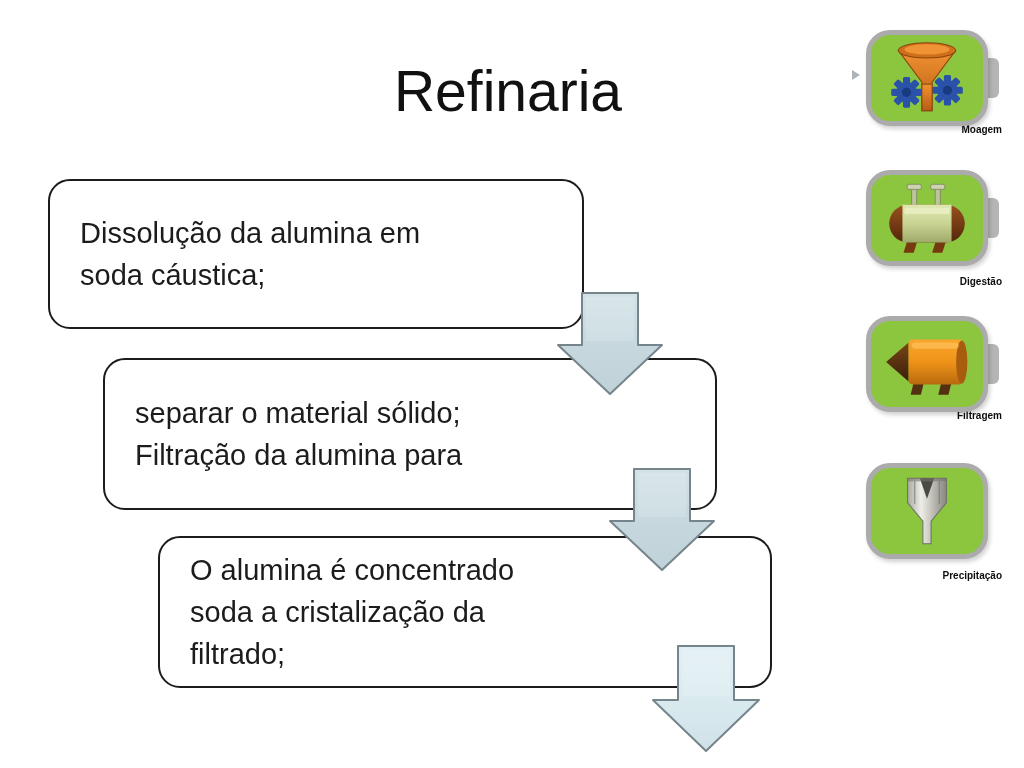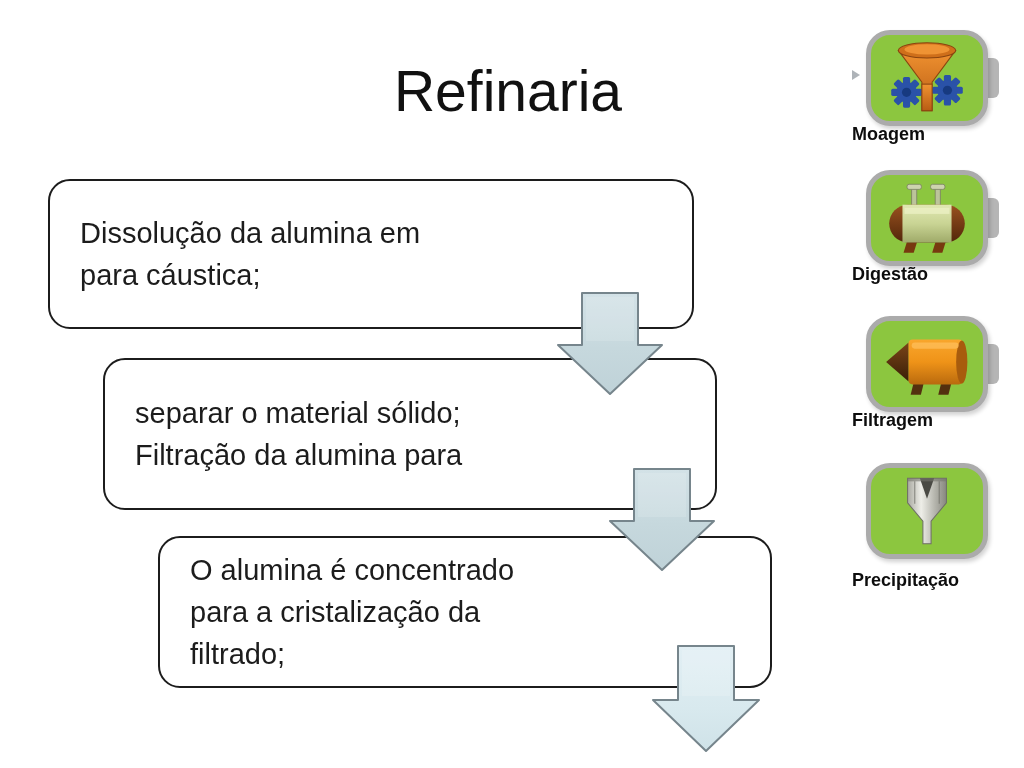--- a/index.html
+++ b/index.html
@@ -17,21 +17,21 @@
     position:absolute;left:0;top:58px;width:1016px;margin:0;
     text-align:center;font-size:57px;font-weight:400;color:#111;
     letter-spacing:0px;
   }
   .flow-box{
     position:absolute;background:#ffffff;border:2px solid var(--box-border);
     border-radius:22px;display:flex;flex-direction:column;justify-content:center;
     box-sizing:border-box;padding-left:30px;
   }
   .flow-box .line{font-size:29px;line-height:42px;color:#1c1c1c;white-space:nowrap;}
-  .box1{left:48px;top:179px;width:646px;height:150px;}
+  .box1{left:48px;top:179px;width:536px;height:150px;}
   .box2{left:103px;top:358px;width:614px;height:152px;}
   .box3{left:158px;top:536px;width:614px;height:152px;}
   .arrow{position:absolute;width:108px;height:104px;}
   .arrow svg{display:block;width:100%;height:100%;}
   .arrow1{left:556px;top:292px;}
   .arrow2{left:608px;top:468px;}
   .arrow3{left:651px;top:645px;width:110px;height:108px;}
   .tile{
     position:absolute;left:866px;width:122px;height:96px;
     background:var(--tile-green);
@@ -41,50 +41,50 @@
   }
   .tile svg{display:block;}
   .nub{
     position:absolute;right:-11px;top:50%;margin-top:-20px;width:20px;height:40px;
     background:#b5b5b5;border-radius:6px;z-index:-1;
   }
   .tile-wrap{position:absolute;left:866px;width:122px;height:96px;z-index:1;}
   .tile-wrap .tile{left:0;top:0;}
   .tw1{top:30px;} .tw2{top:170px;} .tw3{top:316px;} .tw4{top:463px;}
   .tile-label{
-    position:absolute;left:852px;width:150px;text-align:left;
-    font-size:18px;font-weight:bold;color:#0d0d0d;
-  }
-  .lab1{top:124px;} .lab2{top:264px;} .lab3{top:410px;} .lab4{top:570px;}
+    position:absolute;left:852px;width:150px;text-align:right;
+    font-size:10px;font-weight:bold;color:#0d0d0d;
+  }
+  .lab1{top:124px;} .lab2{top:276px;} .lab3{top:410px;} .lab4{top:570px;}
   .left-marker{
     position:absolute;left:852px;top:70px;width:0;height:0;
     border-left:8px solid #9aa0a6;border-top:5px solid transparent;
     border-bottom:5px solid transparent;opacity:.8;
   }
 </style>
 </head>
 <body>
 
 <div class="slide">
 
   <h1 class="title">Refinaria</h1>
 
   <div class="flow-box box1">
     <div class="line">Dissolução da alumina em</div>
-    <div class="line">para cáustica;</div>
+    <div class="line">soda cáustica;</div>
   </div>
 
   <div class="flow-box box2">
     <div class="line">separar o material sólido;</div>
     <div class="line">Filtração da alumina para</div>
   </div>
 
   <div class="flow-box box3">
     <div class="line">O alumina é concentrado</div>
-    <div class="line">para a cristalização da</div>
+    <div class="line">soda a cristalização da</div>
     <div class="line">filtrado;</div>
   </div>
 
   <div class="arrow arrow1">
     <svg viewBox="0 0 108 104">
       <defs>
         <linearGradient id="ag1" x1="0" y1="0" x2="0" y2="1">
           <stop offset="0" stop-color="#d3e2e7"></stop>
             <stop offset="0.55" stop-color="#c6d8dd"></stop>
             <stop offset="1" stop-color="#bfd2d8"></stop>

